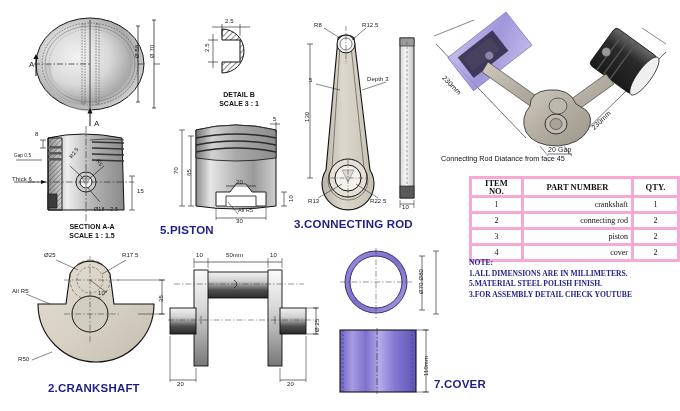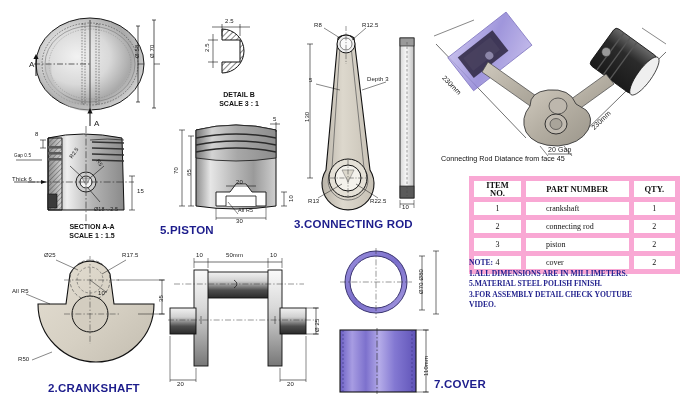--- a/index.html
+++ b/index.html
@@ -8,24 +8,24 @@
   #sheet{position:relative;width:680px;height:411px;background:#fff;}
   .abs{position:absolute;}
   .dim{font-size:6px;color:#1a1a1a;letter-spacing:.1px;white-space:nowrap;font-family:"Liberation Sans",sans-serif;}
   .dim7{font-size:7px;}
   .dim8{font-size:8px;}
   .ttl{font-size:11.5px;font-weight:bold;color:#1d1d8c;letter-spacing:.2px;white-space:nowrap;}
   .sectlbl{font-size:7px;font-weight:bold;color:#111;text-align:center;line-height:9px;white-space:nowrap;}
   .note{font-size:7.6px;color:#23238e;font-weight:bold;line-height:10.5px;
         font-family:"Liberation Serif",serif;white-space:nowrap;}
   table.parts{border-collapse:collapse;font-family:"Liberation Serif",serif;}
-  table.parts td,table.parts th{border:5px solid #f9a8d4;font-size:8px;color:#111;
+  table.parts td,table.parts th{border:3px solid #f9a8d4;font-size:8px;color:#111;
         padding:0 3px;height:13px;text-align:center;font-weight:normal;}
   table.parts th{font-weight:bold;font-size:8.5px;line-height:8px;}
-  table.parts td.pn{text-align:left;padding-left:20px;}
+  table.parts td.pn{text-align:right;padding-left:20px;}
   .capline{font-size:7.2px;color:#111;font-family:"Liberation Sans",sans-serif;white-space:nowrap;}
   svg{display:block;overflow:visible;}
 </style>
 </head>
 <body>
 
 <div id="sheet">
 
   <div class="abs" style="left:28px;top:14px;width:160px;height:100px;">
     <svg width="160" height="100" viewBox="0 0 160 100">
@@ -362,21 +362,20 @@
       </tr>
     </tbody>
       </table>
   </div>
 
   <div class="abs" style="left:469px;top:258px;">
     <div class="note">NOTE:</div>
     <div class="note">1.ALL DIMENSIONS ARE IN MILLIMETERS.</div>
     <div class="note">5.MATERIAL STEEL POLISH FINISH.</div>
     <div class="note">3.FOR ASSEMBLY DETAIL CHECK YOUTUBE</div>
-    <div class="note">VIDEO.</div>
   </div>
 
   <div class="abs" style="left:8px;top:248px;width:175px;height:155px;">
     <svg width="175" height="140" viewBox="0 0 175 140">
       <defs>
         <linearGradient id="gcrank" x1="0" y1="0" x2="1" y2="1">
           <stop offset="0%" stop-color="#e4ded2"></stop>
           <stop offset="55%" stop-color="#d6d0c3"></stop>
           <stop offset="100%" stop-color="#c3bdb0"></stop>
         </linearGradient>

